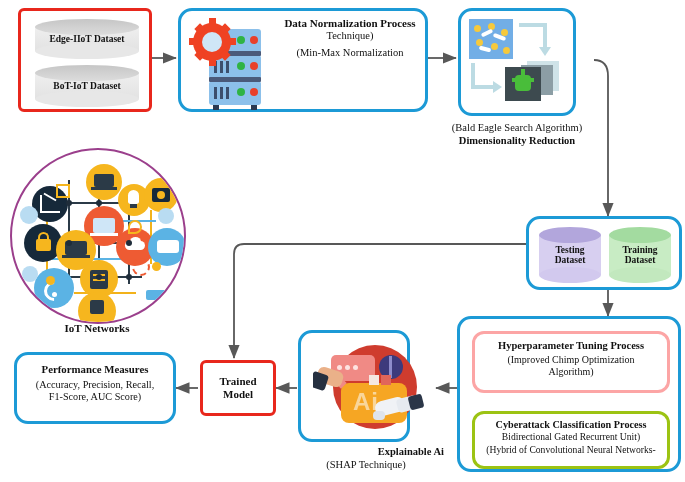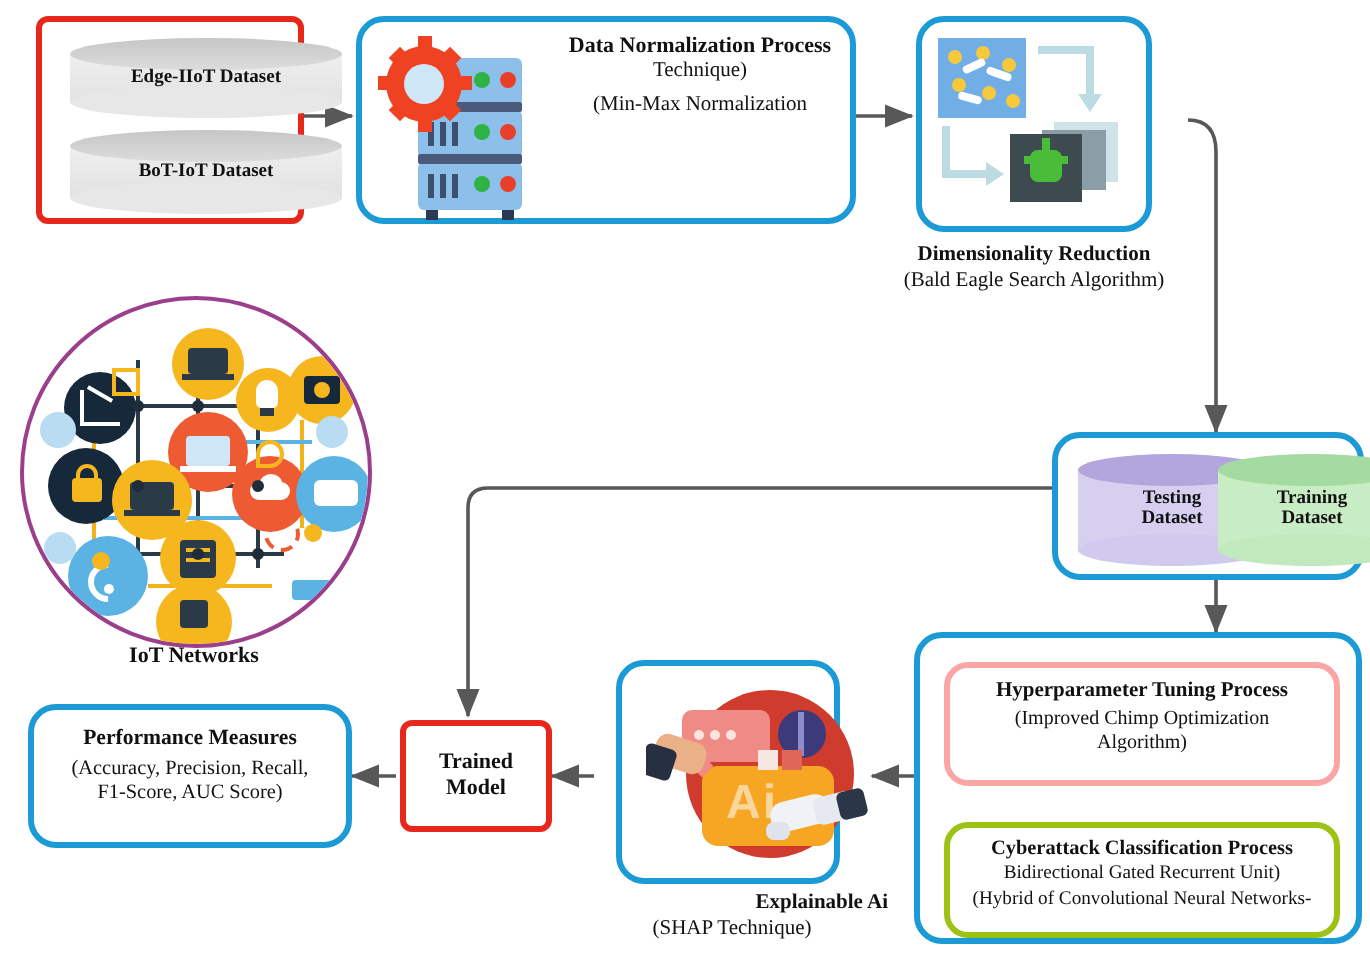--- a/index.html
+++ b/index.html
@@ -14,21 +14,21 @@
   .box-blue{border:3px solid #1c9ad6;border-radius:14px;}
   .box-yellow{border:3px solid #fca5a5;border-radius:12px;}
   .box-green{border:3px solid #9cc313;border-radius:12px;}
 
   
   .ttl{font-weight:bold;color:#111;text-align:center;line-height:1.18;}
   .sub{color:#111;text-align:center;line-height:1.2;}
   .cap{position:absolute;text-align:center;color:#111;line-height:1.22;}
 
   
-  .cyl{position:absolute;padding-left:32px;}
+  .cyl{position:absolute;}
   .cyl .body{position:absolute;left:0;right:0;top:8px;bottom:8px;}
   .cyl .top{position:absolute;left:0;right:0;top:0;height:16px;border-radius:50%;}
   .cyl .bot{position:absolute;left:0;right:0;bottom:0;height:16px;border-radius:50%;}
   .cyl .lbl{position:absolute;left:0;right:0;top:50%;transform:translateY(-50%);
             text-align:center;font-weight:bold;color:#111;line-height:1.1;z-index:4;}
   svg.conn{position:absolute;left:0;top:0;width:685px;height:482px;overflow:visible;}
 
   
   .iot-circle{position:absolute;border-radius:50%;border:2.5px solid #9b3f8c;
               background:#ffffff;overflow:hidden;}
@@ -155,22 +155,22 @@
 
       <div class="abs" style="left:58px;top:42px;width:32px;height:30px;background:#cfe3e8;"></div>
       <div class="abs" style="left:52px;top:46px;width:32px;height:30px;background:#8c9ea5;"></div>
       <div class="abs" style="left:36px;top:48px;width:36px;height:34px;background:#3d4a4f;"></div>
       <div class="abs" style="left:46px;top:56px;width:16px;height:16px;border-radius:4px;background:#49bd3a;"></div>
       <div class="abs" style="left:43px;top:59px;width:22px;height:4px;background:#49bd3a;"></div>
       <div class="abs" style="left:52px;top:50px;width:4px;height:22px;background:#49bd3a;"></div>
     </div>
   </div>
   <div class="cap" style="left:404px;top:122px;width:226px;">
+    <div style="font-size:10.5px;">(Bald Eagle Search Algorithm)</div>
     <div style="font-size:10.5px;font-weight:bold;">Dimensionality Reduction</div>
-    <div style="font-size:10.5px;">(Bald Eagle Search Algorithm)</div>
   </div>
 
   <div class="box box-blue" style="left:526px;top:216px;width:156px;height:74px;">
     <div class="cyl" style="left:10px;top:8px;width:62px;height:56px;">
       <div class="body" style="background:#d7cff0;"></div>
       <div class="top" style="background:#b2a6dc;"></div>
       <div class="bot" style="background:#d2c9ee;"></div>
       <div class="lbl" style="font-size:9.5px;">
         <span>Testing</span><br>
         <span>Dataset</span>
@@ -193,21 +193,21 @@
       <div class="sub" style="font-size:10px;margin-top:2px;">(Improved Chimp Optimization</div>
       <div class="sub" style="font-size:10px;">Algorithm)</div>
     </div>
     <div class="box box-green" style="left:12px;top:92px;width:198px;height:58px;">
       <div class="ttl" style="font-size:10.2px;margin-top:5px;">Cyberattack Classification Process</div>
       <div class="sub" style="font-size:9.6px;">Bidirectional Gated Recurrent Unit)</div>
       <div class="sub" style="font-size:9.6px;margin-top:1px;">(Hybrid of Convolutional Neural Networks-</div>
     </div>
   </div>
 
-  <div class="box box-blue" style="left:308px;top:330px;width:112px;height:112px;">
+  <div class="box box-blue" style="left:298px;top:330px;width:112px;height:112px;">
     <div class="abs" style="left:12px;top:6px;width:112px;height:100px;overflow:hidden;">
 
       <div class="abs" style="left:20px;top:6px;width:84px;height:84px;border-radius:50%;background:#cf3c2e;"></div>
 
       <div class="abs" style="left:28px;top:44px;width:66px;height:40px;border-radius:8px;background:#f6a623;"></div>
       <div class="abs" style="left:40px;top:50px;width:38px;height:26px;color:#f9d69a;
                  font-family:'Liberation Sans',sans-serif;font-weight:bold;font-size:24px;
                  letter-spacing:1px;line-height:26px;">Ai</div>
 
       <div class="abs" style="left:18px;top:16px;width:44px;height:26px;border-radius:5px;background:#f08a85;"></div>

